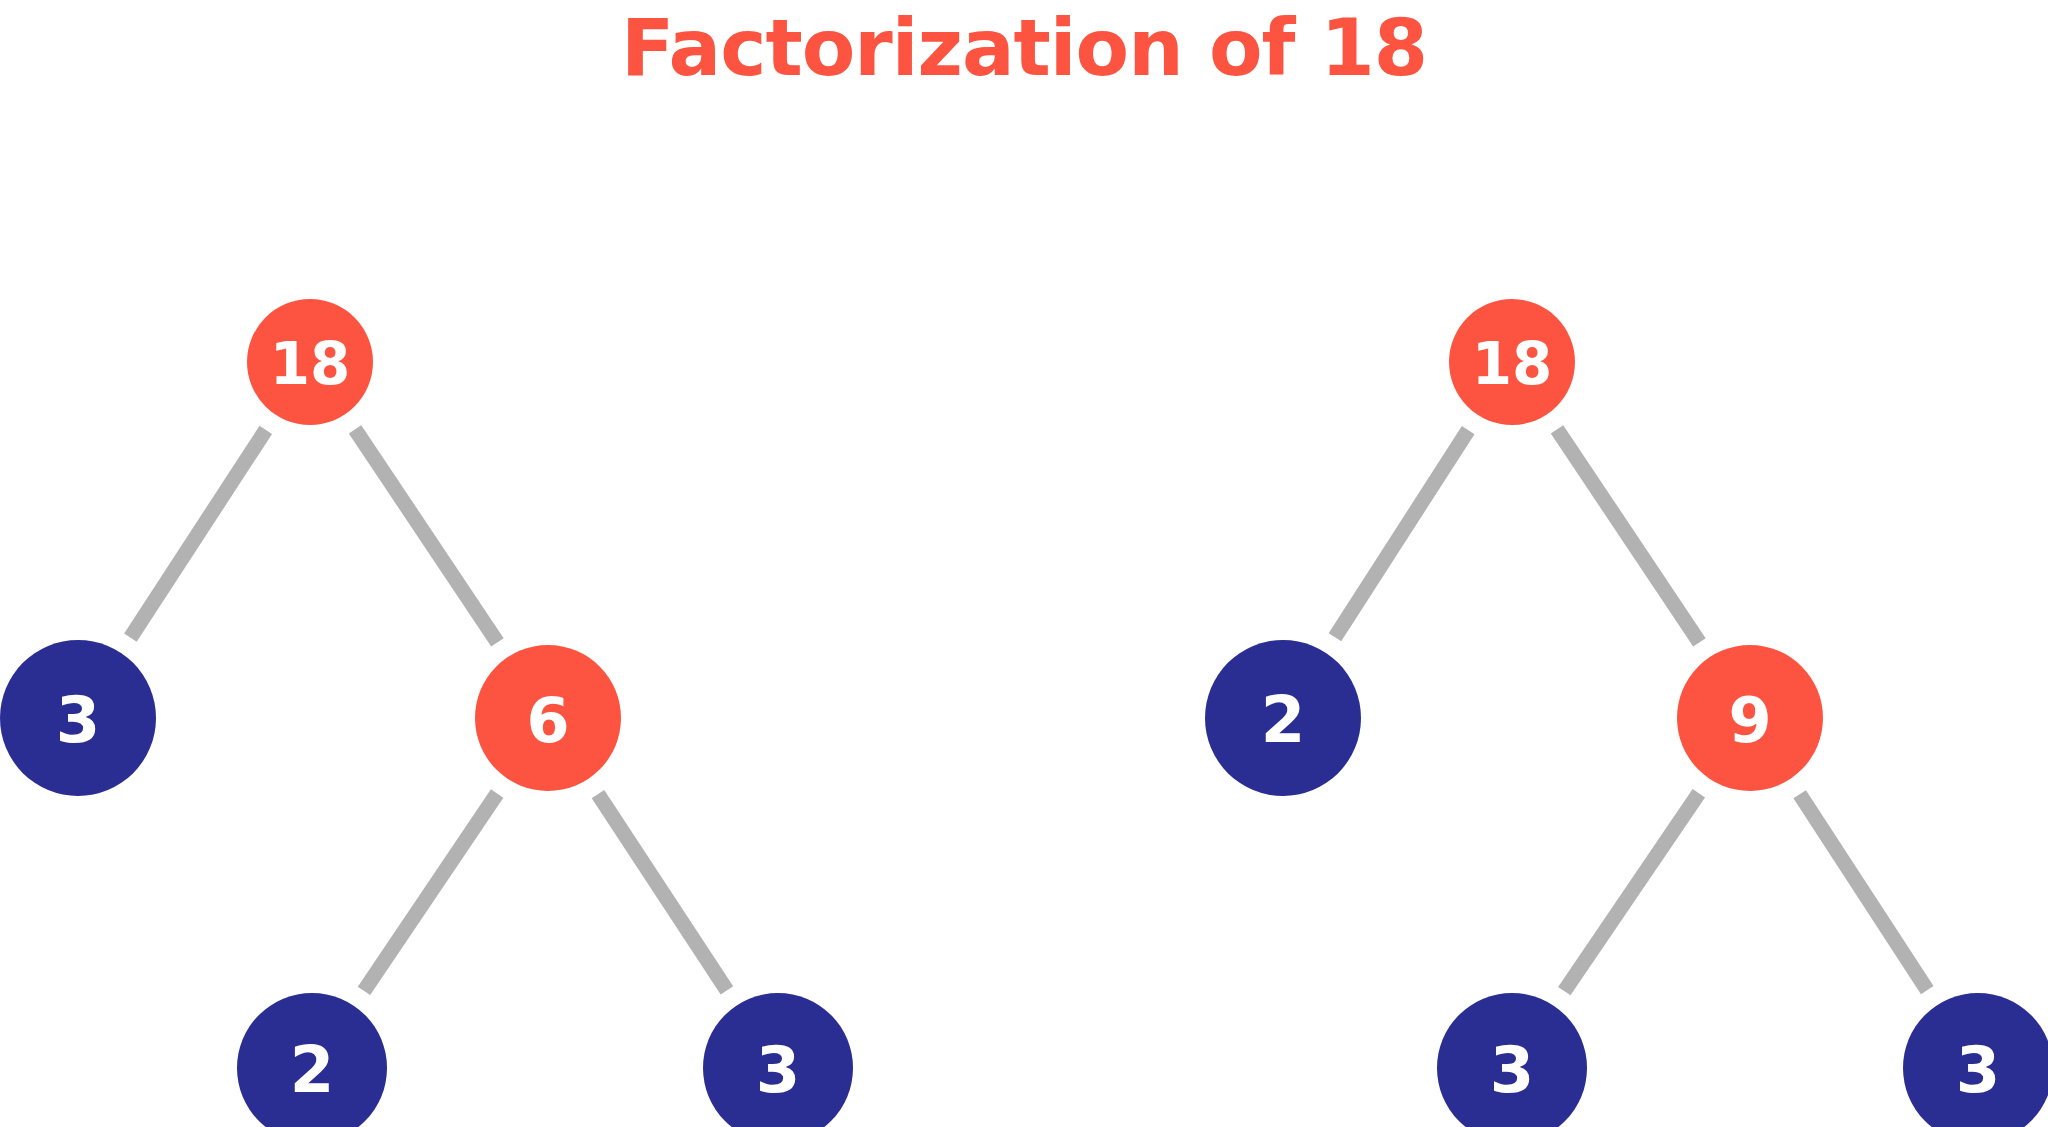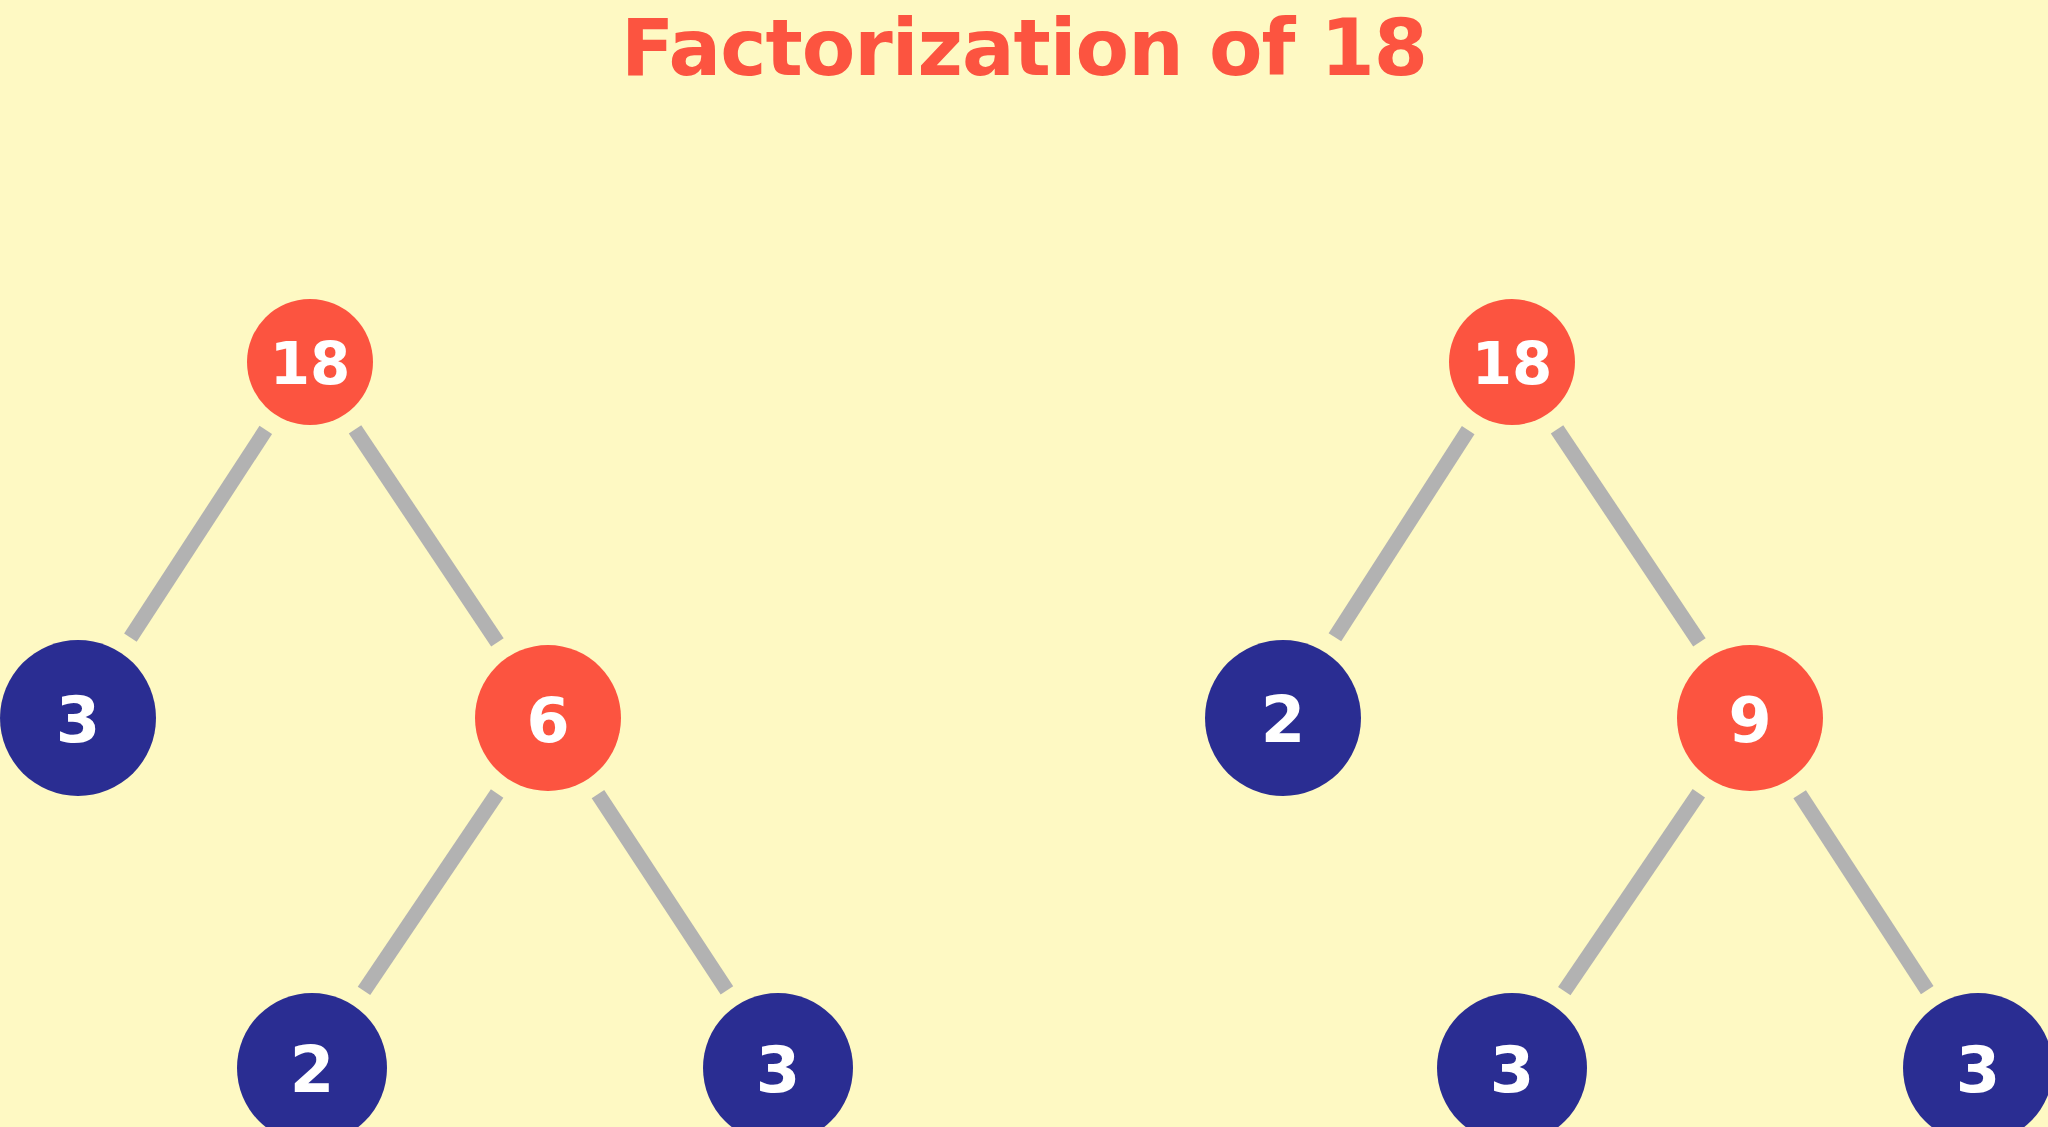--- a/index.html
+++ b/index.html
@@ -11,21 +11,21 @@
   body {
     width: 2048px;
     height: 1127px;
     overflow: hidden;
     font-family: "DejaVu Sans", "Liberation Sans", sans-serif;
   }
   #canvas {
     position: relative;
     width: 2048px;
     height: 1127px;
-    background: #fef9c3;
+    background: #ffffff;
   }
 
   
   #title {
     position: absolute;
     left: 0;
     top: 2px;
     width: 2048px;
     text-align: center;
     font-family: "DejaVu Sans", "Liberation Sans", sans-serif;

